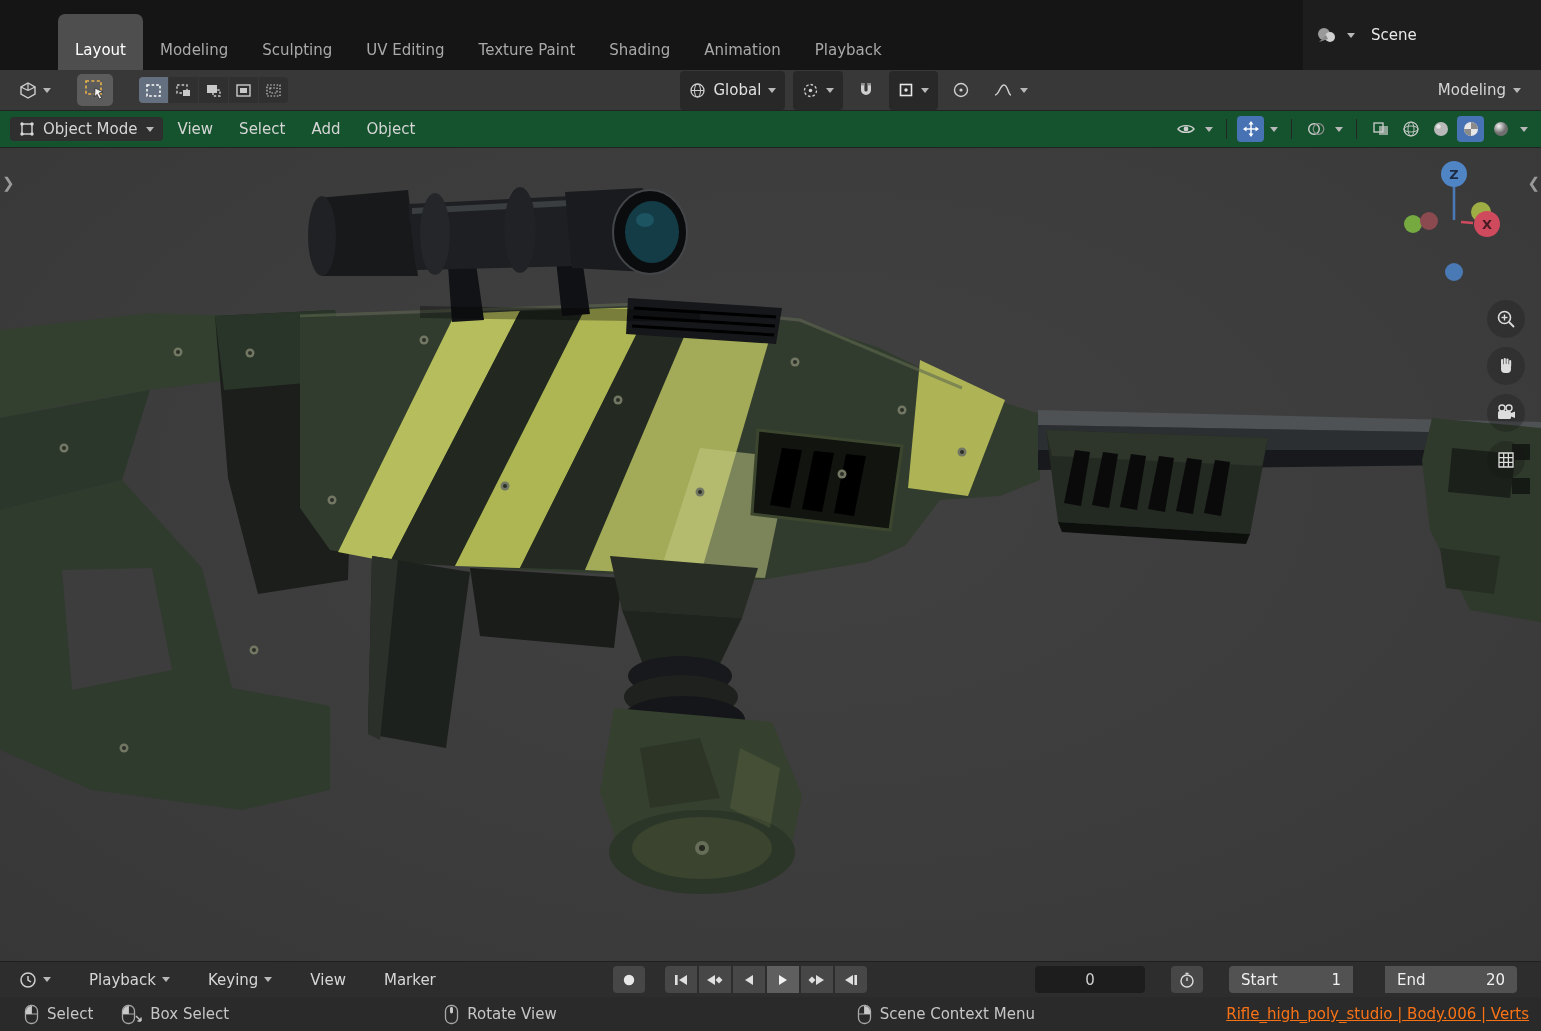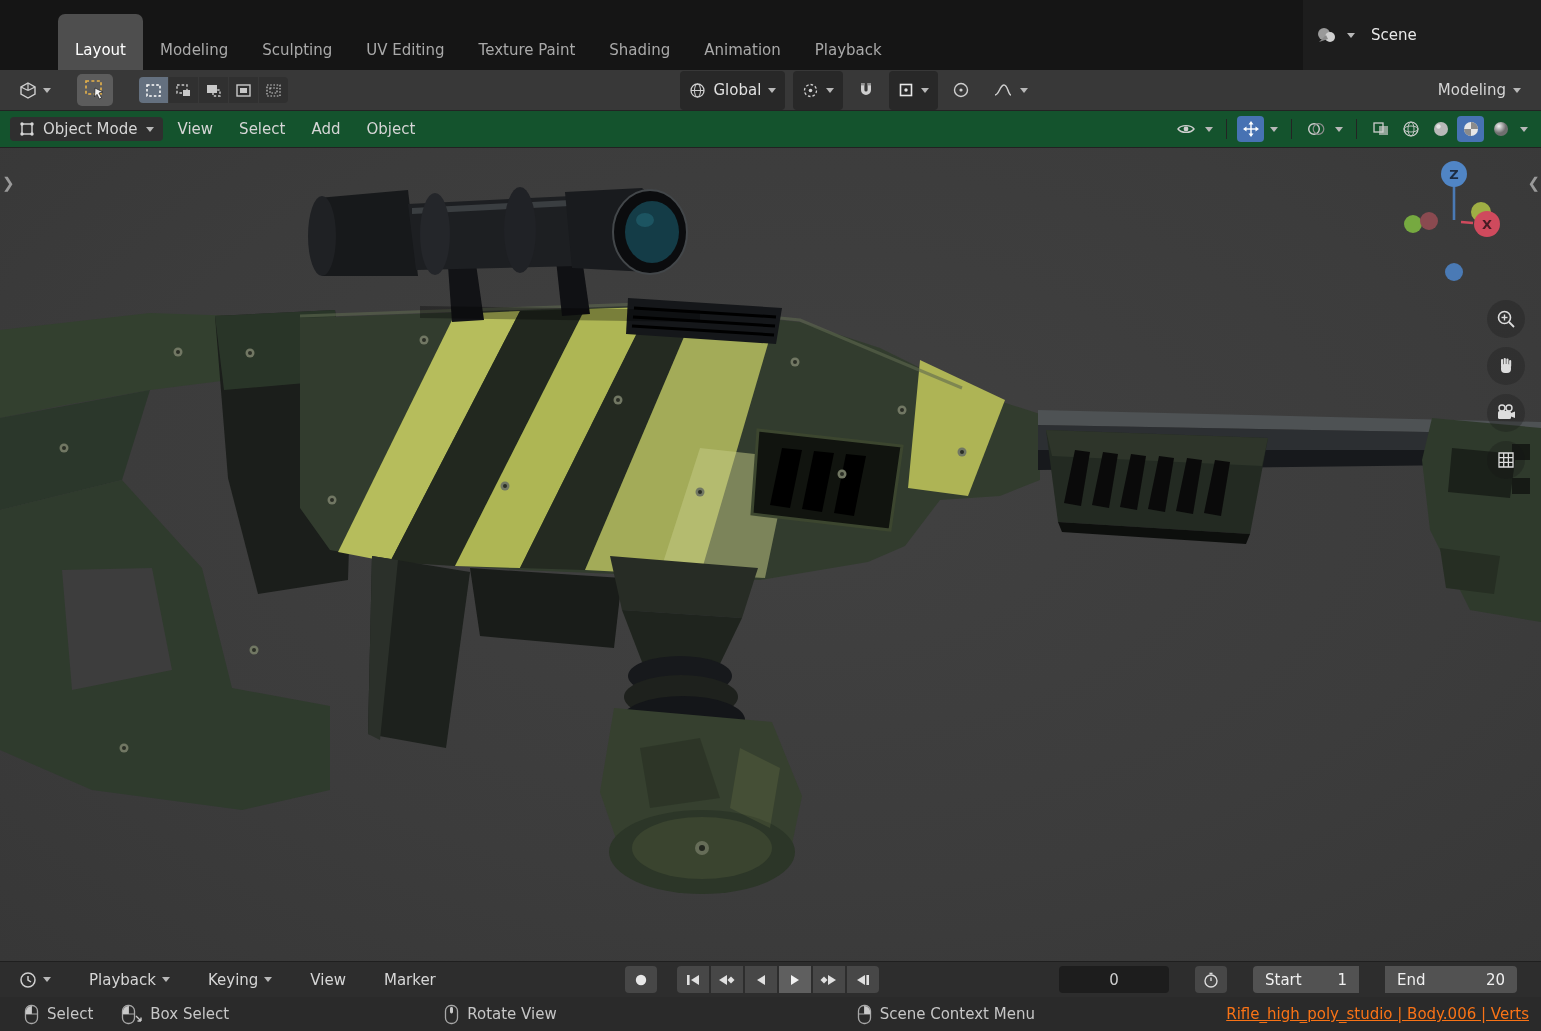--- a/index.html
+++ b/index.html
@@ -59,21 +59,21 @@
   .tl-menu { padding:4px 9px; border-radius:4px; display:flex; align-items:center; gap:6px; }
   .transport { display:flex; align-items:center; gap:2px; margin-left:auto; margin-right:auto; }
   .tbtn { width:32px; height:27px; background:#474747; display:flex; align-items:center; justify-content:center; }
   .tbtn.round { border-radius:4px; margin-right:18px; }
   .tbtn.first { border-radius:4px 0 0 4px; }
   .tbtn.last { border-radius:0 4px 4px 0; }
   .tbtn.play { background:#5f5f5f; }
   .frame-field { width:110px; height:27px; background:#1d1d1d; border-radius:4px; display:flex; align-items:center; justify-content:center; color:#cfcfcf; }
   .clockbtn { width:32px; height:27px; background:#474747; border-radius:4px; display:flex; align-items:center; justify-content:center; margin:0 6px; }
   .range-field { height:27px; background:#525252; display:flex; align-items:center; justify-content:space-between; padding:0 12px; color:#f0f0f0; }
-  .range-field.start { width:106px; border-radius:4px 0 0 4px; margin-right:6px; }
+  .range-field.start { width:124px; border-radius:4px 0 0 4px; margin-right:12px; }
   .range-field.end { width:132px; border-radius:0 4px 4px 0; margin-right:14px; }
 
   
   .statusbar { height:34px; background:#2a2a2a; display:flex; align-items:center; padding:0 12px; color:#c6c6c6; flex:0 0 auto; overflow:hidden; white-space:nowrap; }
   .hint { display:flex; align-items:center; gap:8px; }
   .hint .lbl { color:#c6c6c6; }
   .sb-info { margin-left:auto; color:#f97316; overflow:hidden;text-decoration:underline; }
 </style>
 </head>
 <body>

